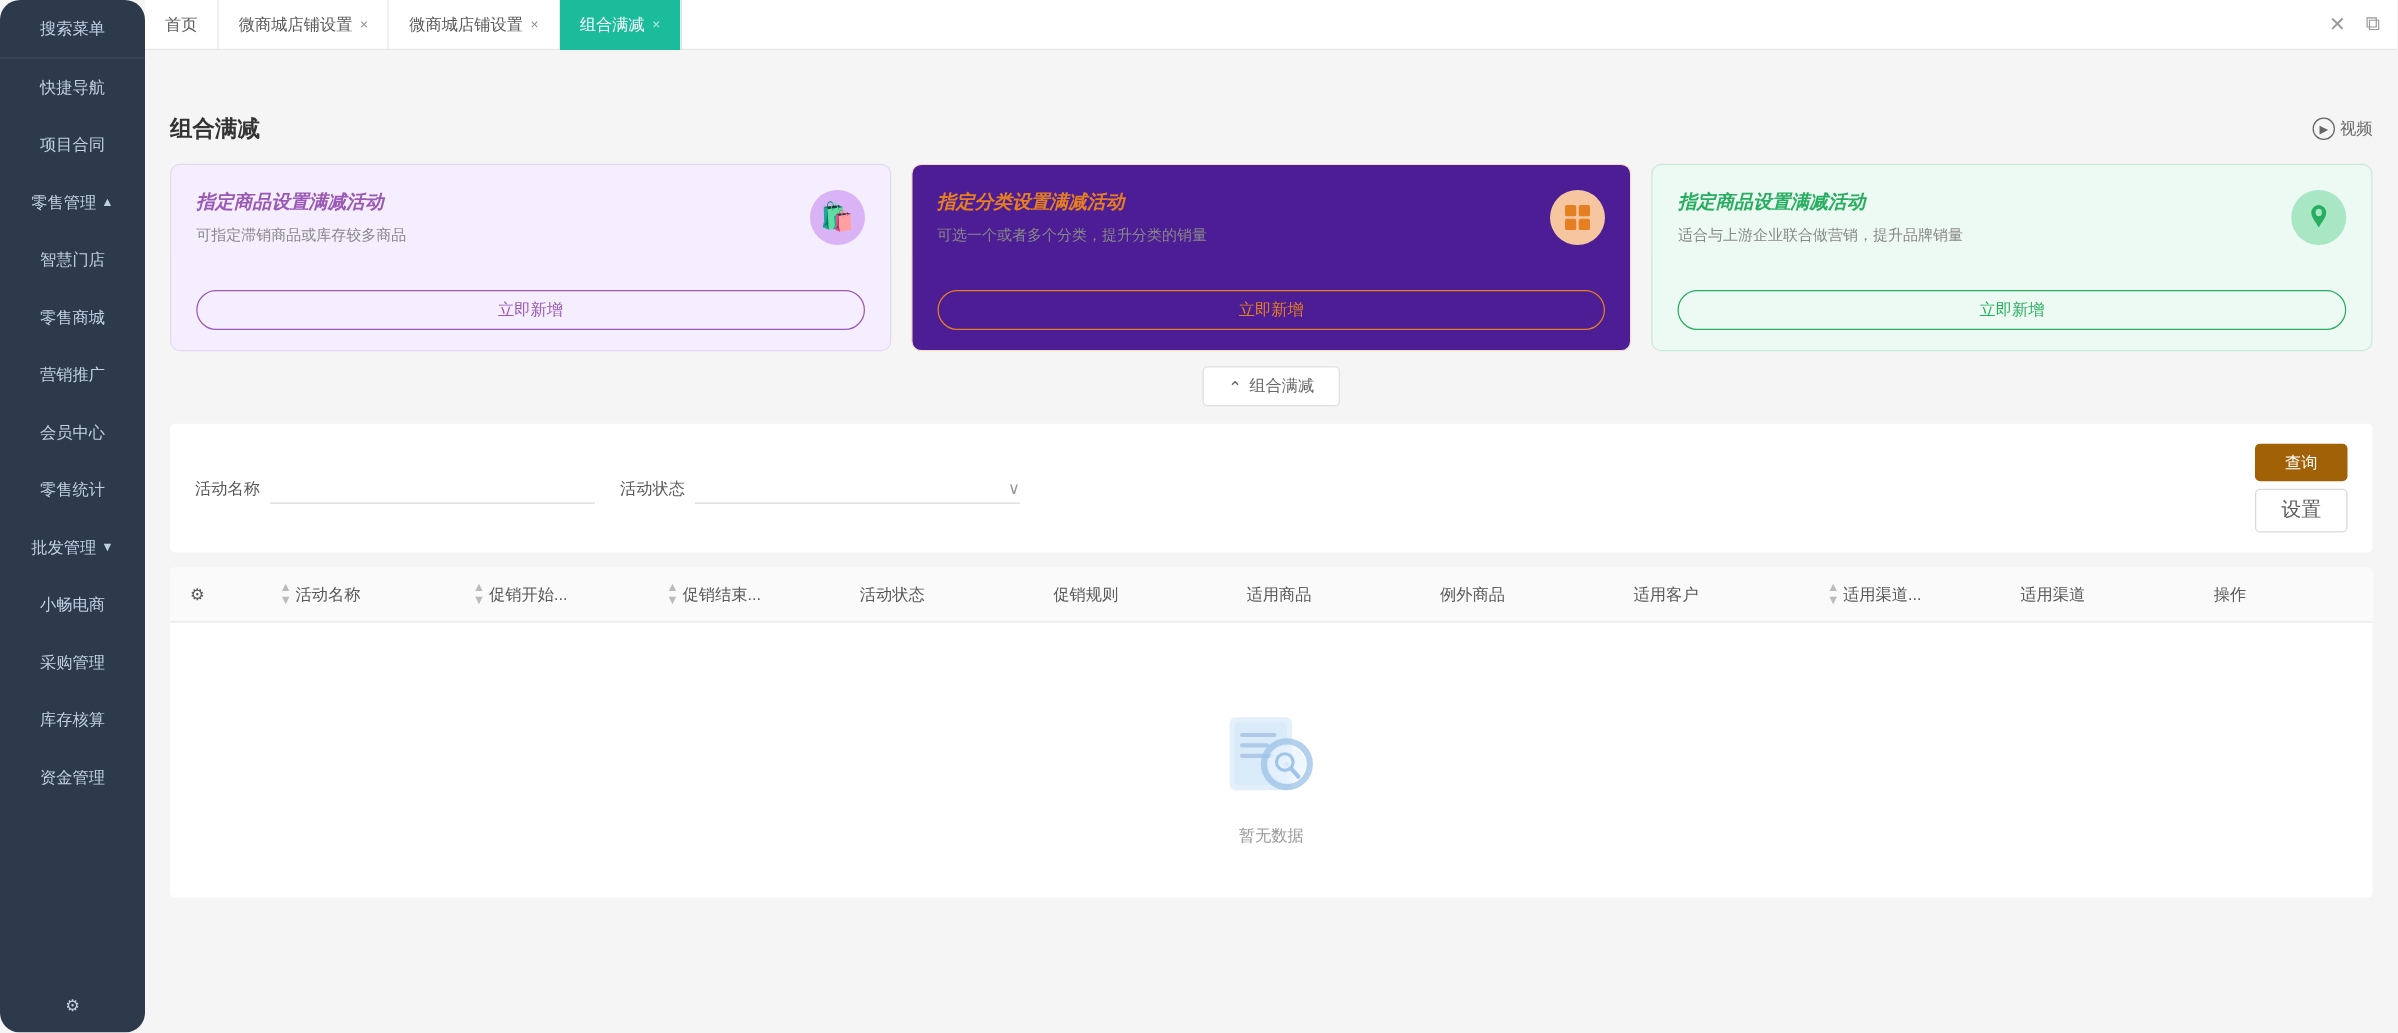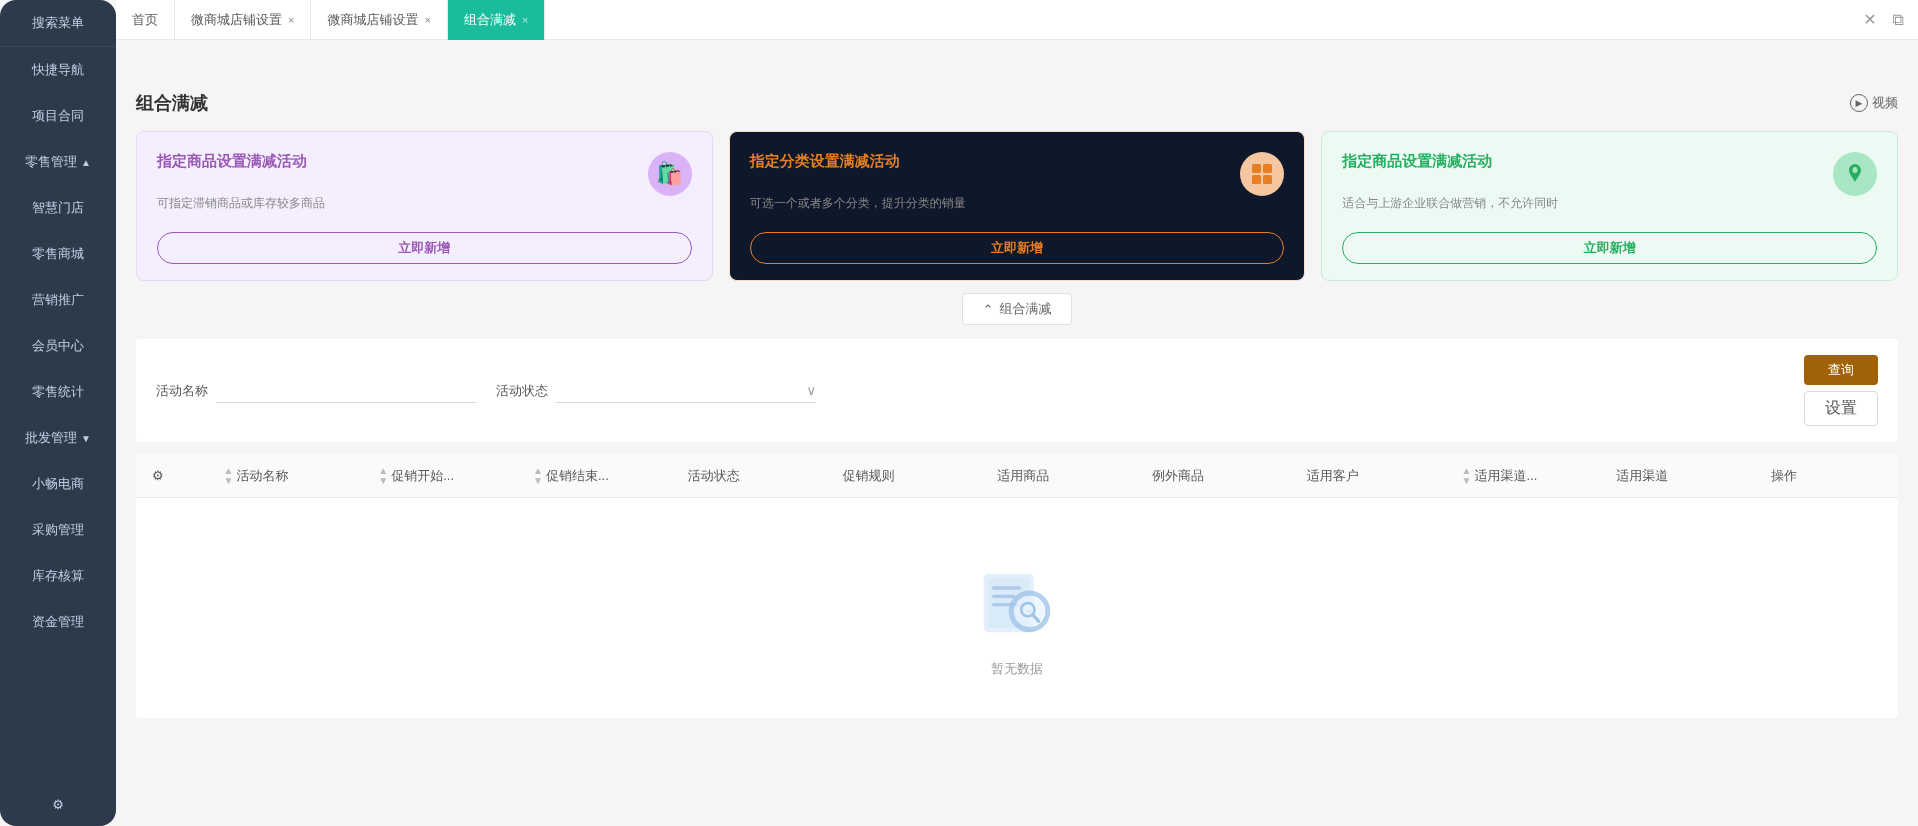--- a/index.html
+++ b/index.html
@@ -146,27 +146,28 @@
     .card {
       flex: 1;
       border-radius: 8px;
       padding: 20px 20px 16px 20px;
       position: relative;
       min-height: 150px;
       display: flex;
       flex-direction: column;
     }
     .card-purple { background: #f5eeff; border: 1px solid #e5d8f5; }
-    .card-orange { background: #0f172a; border: 1px solid #f5dfc8; }
+    .card-orange { background: #4c1d95; border: 1px solid #f5dfc8; }
     .card-green { background: #edfaf3; border: 1px solid #c8ead8; }
 
     .card-title {
       font-size: 15px;
       font-weight: 600;
-      margin-bottom: 24px;
+      margin-bottom: 9px;
+      font-style: italic;
     }
     .card-purple .card-title { color: #9b59b6; }
     .card-orange .card-title { color: #e67e22; }
     .card-green .card-title { color: #27ae60; }
 
     .card-desc {
       font-size: 12px;
       color: #888;
       flex: 1;
     }
@@ -188,21 +189,20 @@
 
     .card-btn {
       margin-top: 14px;
       border-radius: 16px;
       padding: 6px 0;
       text-align: center;
       cursor: pointer;
       font-size: 13px;
       background: transparent;
       width: 100%;
-      font-weight: bold;
     }
     .card-purple .card-btn { border: 1px solid #9b59b6; color: #9b59b6; }
     .card-orange .card-btn { border: 1px solid #e67e22; color: #e67e22; }
     .card-green .card-btn { border: 1px solid #27ae60; color: #27ae60; }
 
     
     .collapse-bar {
       display: flex;
       justify-content: center;
       margin-bottom: 14px;
@@ -429,21 +429,21 @@
       </div>
 
       <div class="card card-green">
         <div class="card-icon" style="background:#a8e6c4;">
           <svg width="24" height="24" viewBox="0 0 24 24" fill="none" xmlns="http://www.w3.org/2000/svg">
             <path d="M12 2C9 2 6 5 6 8c0 4 4 8 6 12 2-4 6-8 6-12 0-3-3-6-6-6z" fill="#27ae60"></path>
             <ellipse cx="12" cy="8" rx="2.5" ry="3" fill="#a8e6c4"></ellipse>
           </svg>
         </div>
         <div class="card-title">指定商品设置满减活动</div>
-        <div class="card-desc">适合与上游企业联合做营销，不允许同时</div>
+        <div class="card-desc">适合与上游企业联合做营销，提升品牌销量</div>
         <button class="card-btn">立即新增</button>
       </div>
 
     </div>
 
     <div class="collapse-bar">
       <button class="collapse-btn">
         <span>⌃</span>
         <span>组合满减</span>
       </button>

